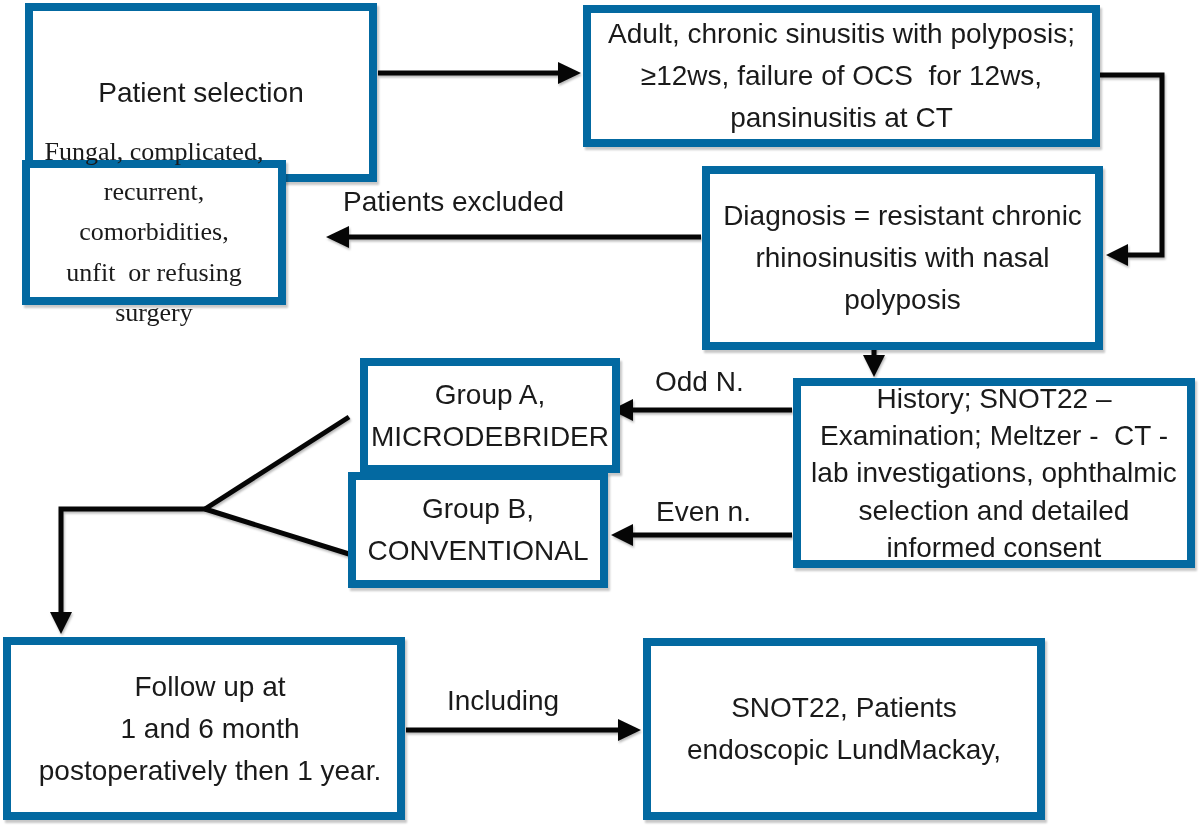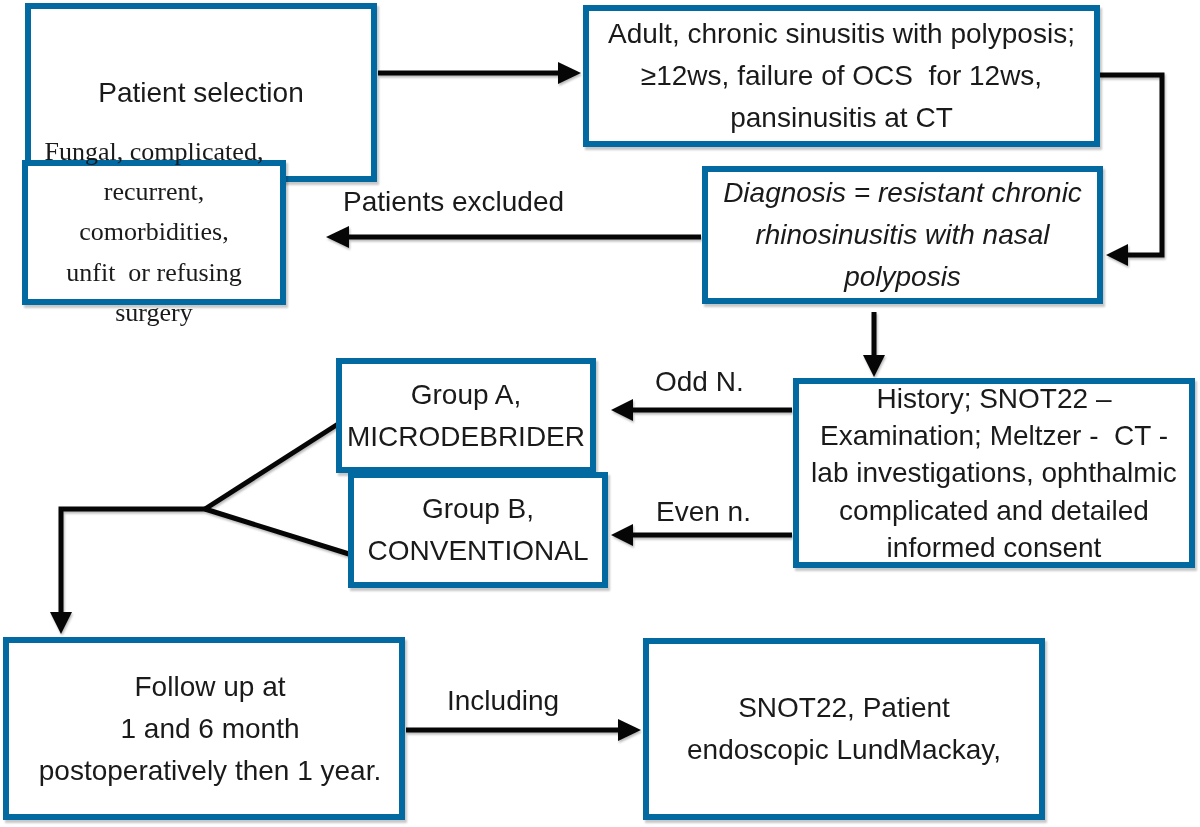--- a/index.html
+++ b/index.html
@@ -15,21 +15,21 @@
   #connectors {
     position: absolute;
     left: 0; top: 0;
     width: 1200px; height: 827px;
     filter: drop-shadow(1px 2px 1px rgba(0,0,0,0.28));
   }
   .box {
     position: absolute;
     box-sizing: border-box;
     background: #ffffff;
-    border: 6px solid #0369a1;
+    border: 8px solid #0369a1;
     display: flex;
     align-items: center;
     justify-content: flex-start;
     text-align: center;
     box-shadow: 1.5px 2.5px 2px rgba(0,0,0,0.22);
   }
   .box .txt {
     white-space: pre-wrap;
     width: 100%;
   }
@@ -37,23 +37,23 @@
     position: absolute;
     white-space: nowrap;
     line-height: 1.15;
     font-size: 28px;
     margin-left: 10px;
   }
   
   #b-patient   { left: 25px;  top: 3px;   width: 352px; height: 179px; font-size: 28px; line-height: 1.4;  }
   #b-criteria  { left: 583px; top: 5px;   width: 517px; height: 142px; font-size: 28px; line-height: 1.5;  }
   #b-fungal    { left: 22px;  top: 160px; width: 264px; height: 145px; font-size: 26px; line-height: 1.55; font-family: Liberation Serif, serif; }
-  #b-diagnosis { left: 702px; top: 166px; width: 401px; height: 138px; font-size: 28px; line-height: 1.5; font-style: italic;  }
+  #b-diagnosis { left: 702px; top: 166px; width: 401px; height: 184px; font-size: 28px; line-height: 1.5;  }
   #b-history   { left: 793px; top: 378px; width: 402px; height: 190px; font-size: 28px; line-height: 1.33; }
-  #b-groupa    { left: 336px; top: 358px; width: 260px; height: 115px; font-size: 28px; line-height: 1.5;  }
+  #b-groupa    { left: 360px; top: 358px; width: 260px; height: 115px; font-size: 28px; line-height: 1.5;  }
   #b-groupb    { left: 348px; top: 472px; width: 260px; height: 116px; font-size: 28px; line-height: 1.5;  }
   #b-followup  { left: 3px;   top: 637px; width: 402px; height: 183px; font-size: 28px; line-height: 1.5; padding-left: 12px;  }
   #b-snot      { left: 643px; top: 638px; width: 402px; height: 182px; font-size: 28px; line-height: 1.5;  }
   
   #l-excluded  { left: 333px; top: 186px; }
   #l-preop     { left: 884px; top: 318px; }
   #l-odd       { left: 645px; top: 366px; }
   #l-even      { left: 646px; top: 496px; }
   #l-including { left: 437px; top: 685px; }
 </style>
@@ -106,42 +106,42 @@
   <div class="box" id="b-diagnosis">
     <div class="txt">Diagnosis = resistant chronic
 rhinosinusitis with nasal
 polyposis</div>
   </div>
 
   <div class="box" id="b-history">
     <div class="txt">History; SNOT22 –
 Examination; Meltzer -  CT -
 lab investigations, ophthalmic
-complicated and detailed
+selection and detailed
 informed consent</div>
   </div>
 
   <div class="box" id="b-groupa">
     <div class="txt">Group A,
 MICRODEBRIDER</div>
   </div>
 
   <div class="box" id="b-groupb">
     <div class="txt">Group B,
 CONVENTIONAL</div>
   </div>
 
   <div class="box" id="b-followup">
     <div class="txt">Follow up at
 1 and 6 month
 postoperatively then 1 year.</div>
   </div>
 
   <div class="box" id="b-snot">
-    <div class="txt">SNOT22, Patient
+    <div class="txt">SNOT22, Patients
 endoscopic LundMackay,</div>
   </div>
 
   <div class="flabel" id="l-excluded">Patients excluded</div>
   <div class="flabel" id="l-odd">Odd N.</div>
   <div class="flabel" id="l-even">Even n.</div>
   <div class="flabel" id="l-including">Including</div>
 
 </div>
 

